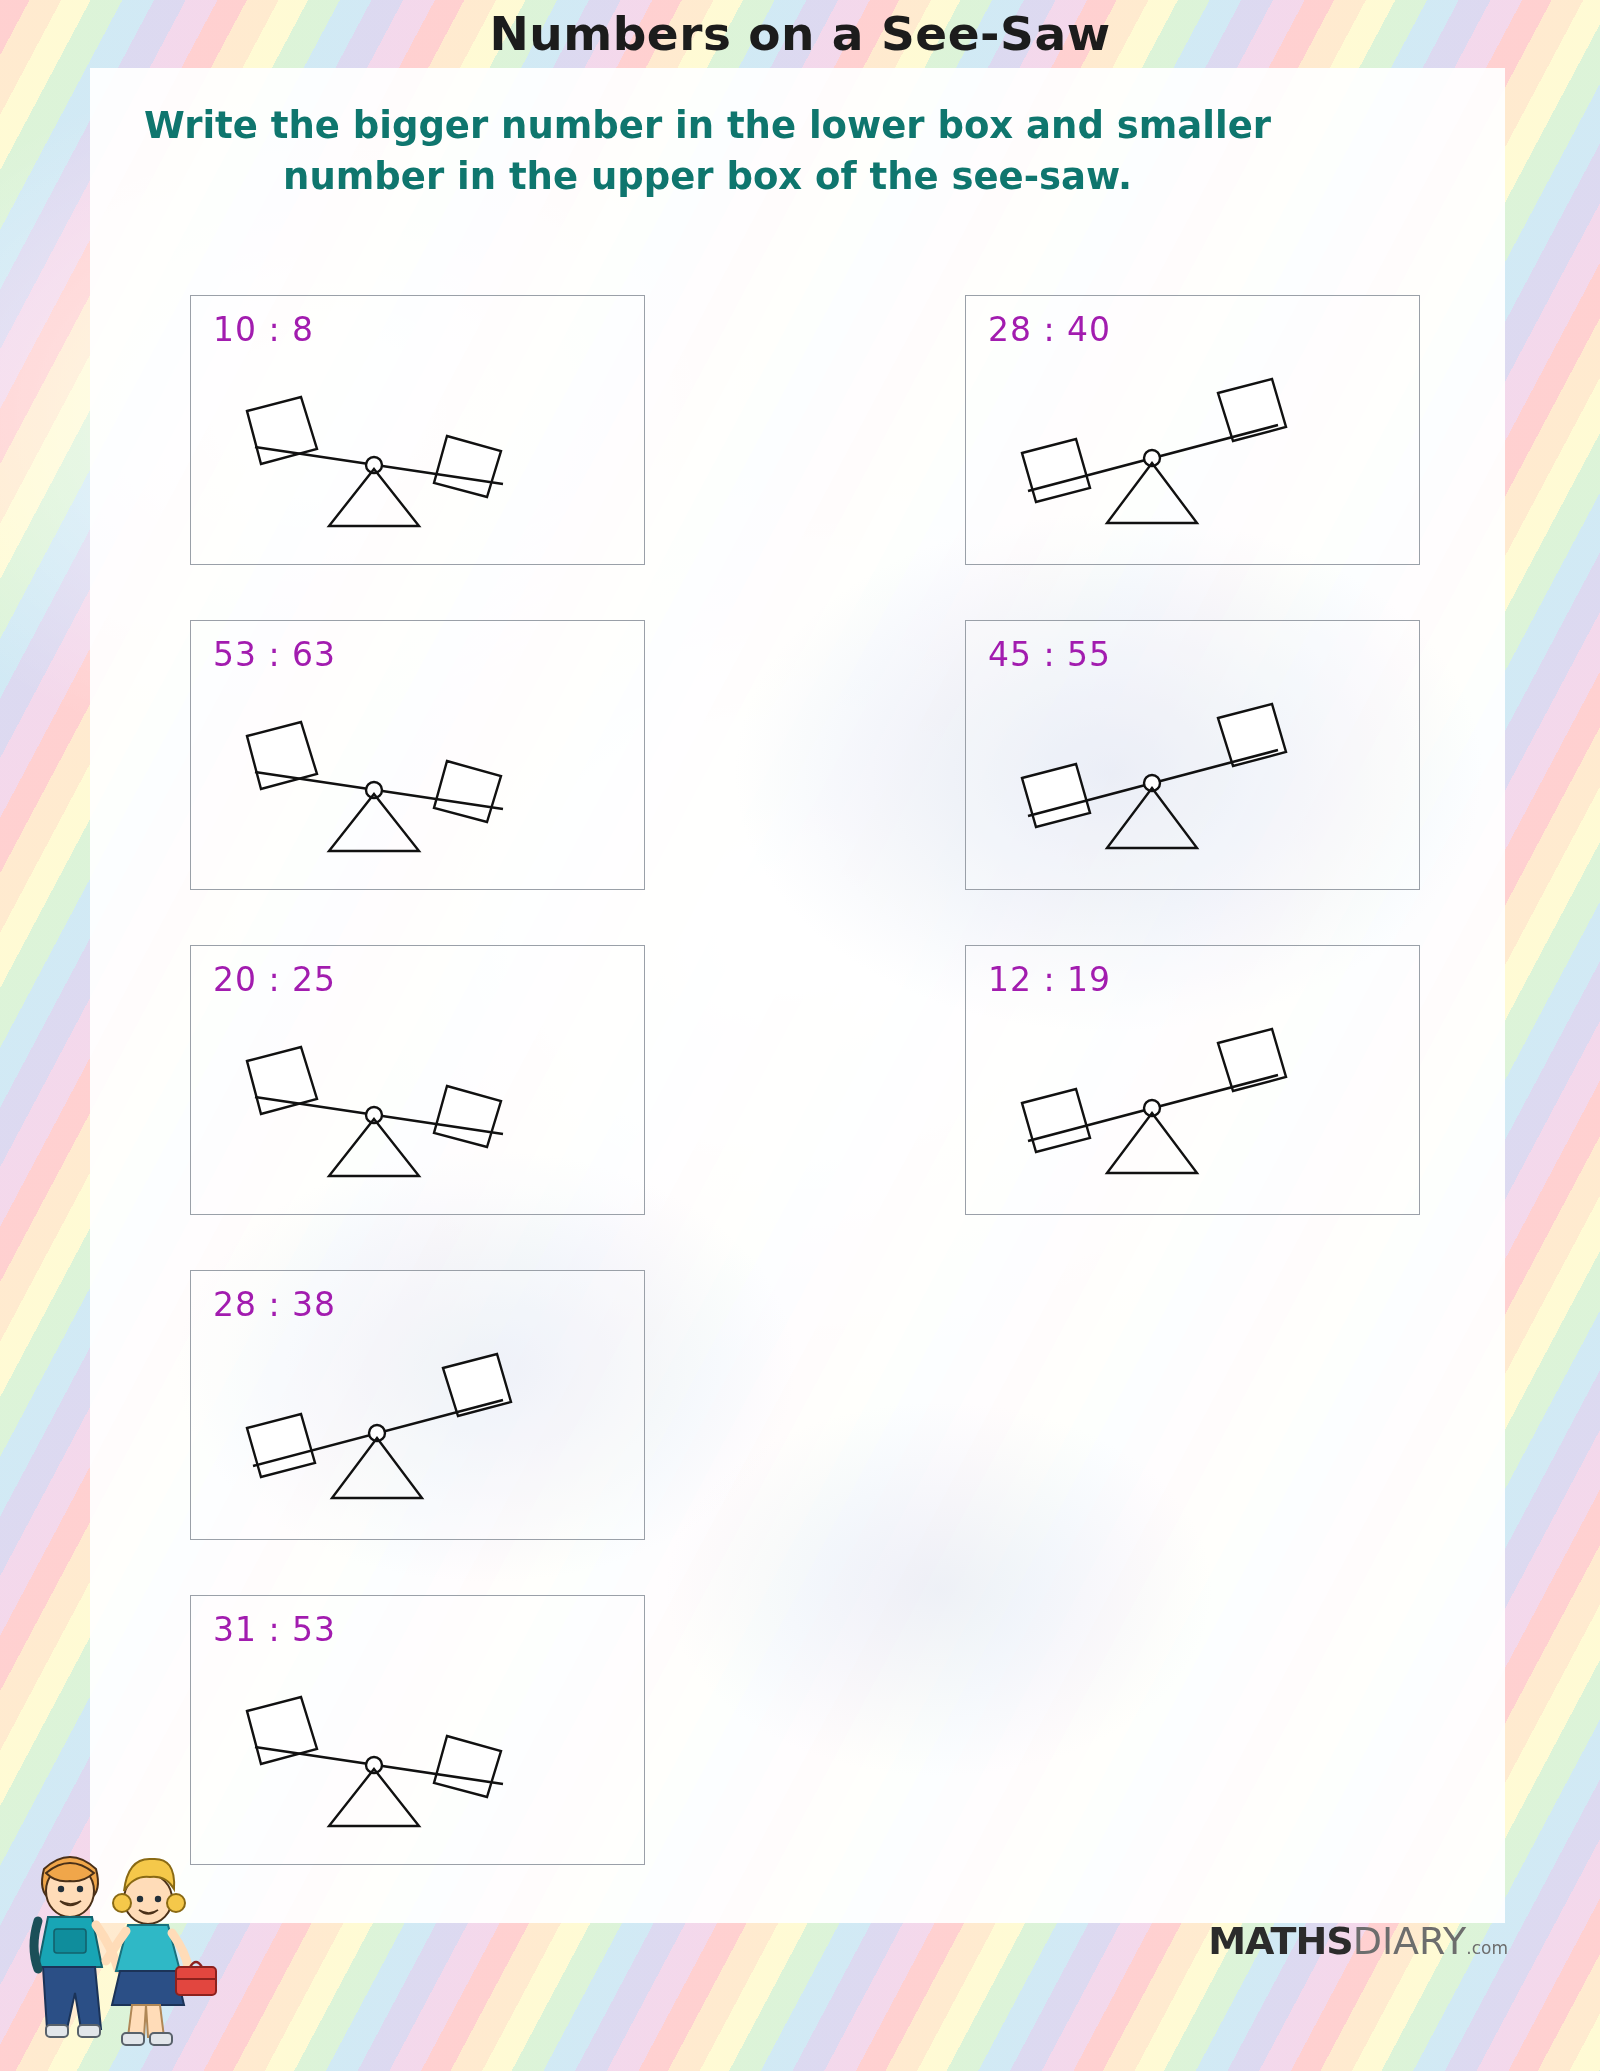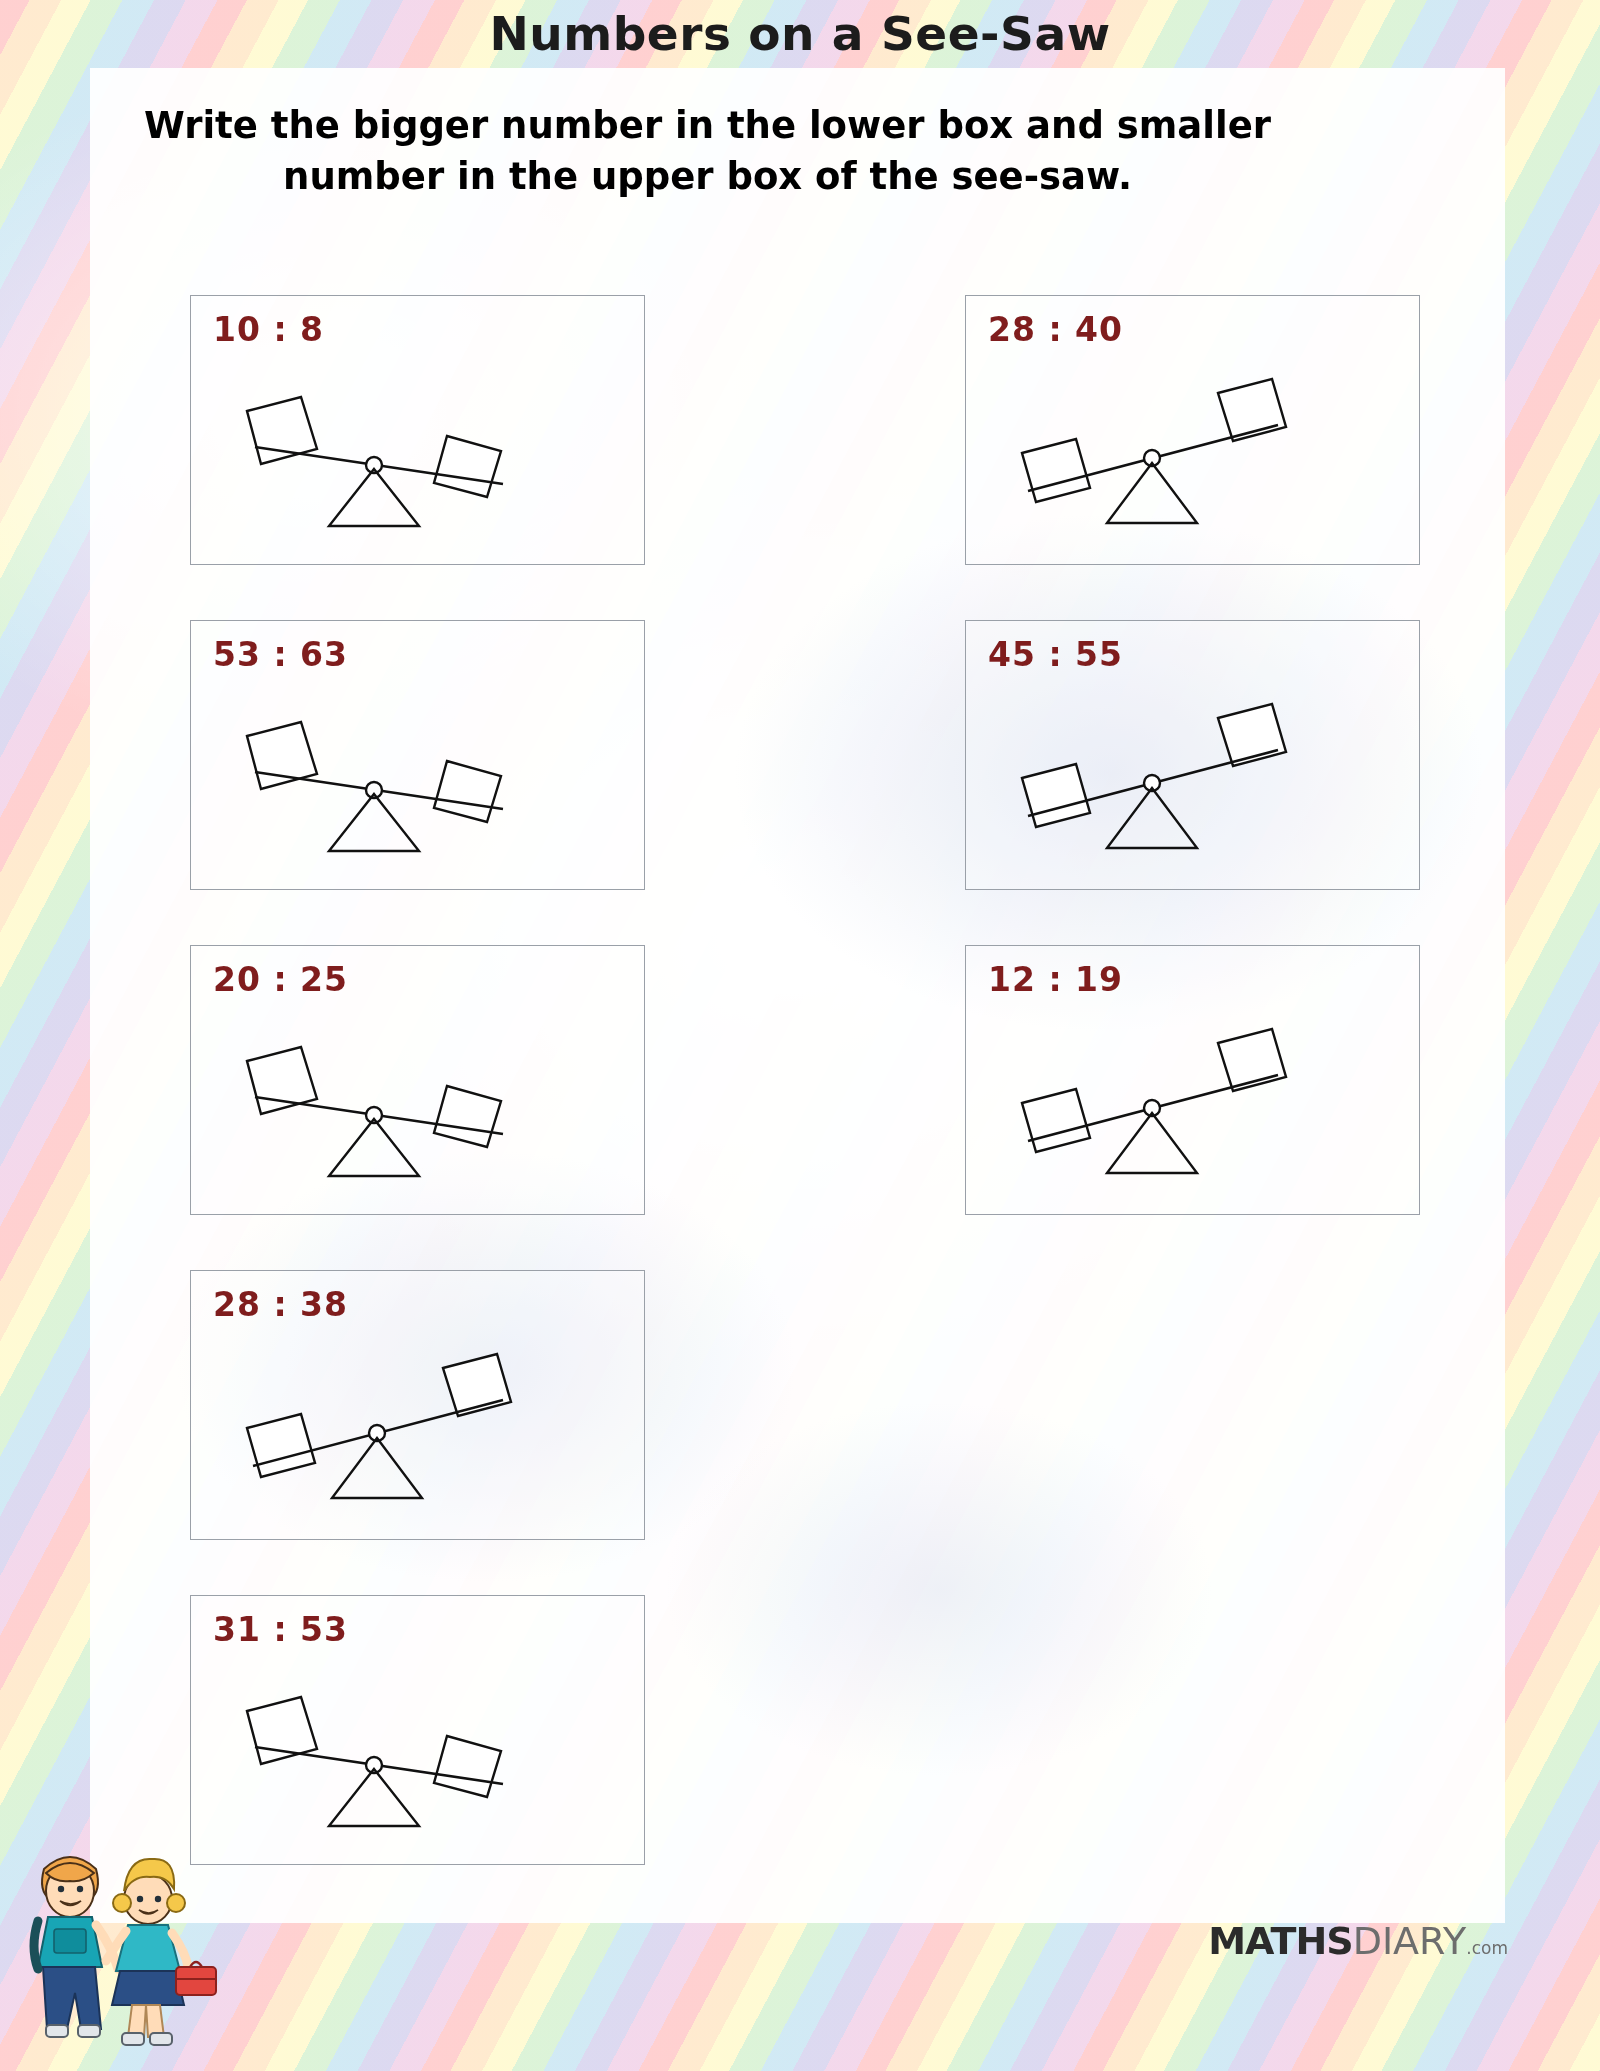--- a/index.html
+++ b/index.html
@@ -86,21 +86,21 @@
   
   .instruction {
     position: absolute;
     top: 100px;
     left: 100px;
     width: 1215px;
     text-align: center;
     font-size: 37px;
     font-weight: bold;
     line-height: 1.38;
-    color: #000000;
+    color: #0f766e;
     z-index: 4;
   }
 
   
   .grid {
     position: absolute;
     left: 190px;
     top: 295px;
     width: 1230px;
     z-index: 4;
@@ -116,22 +116,22 @@
     height: 270px;
     border: 1.5px solid #9aa0a8;
     background: rgba(255,255,255,0.28);
     box-sizing: border-box;
   }
   .card-label {
     position: absolute;
     left: 22px;
     top: 14px;
     font-size: 33px;
-    font-weight: bold;
-    color: #7f1d1d;
+    font-weight: normal;
+    color: #a21caf;
     letter-spacing: 1px;
     white-space: nowrap;
   }
   .seesaw {
     position: absolute;
     left: 0;
     top: 55px;
     width: 455px;
     height: 205px;
   }

